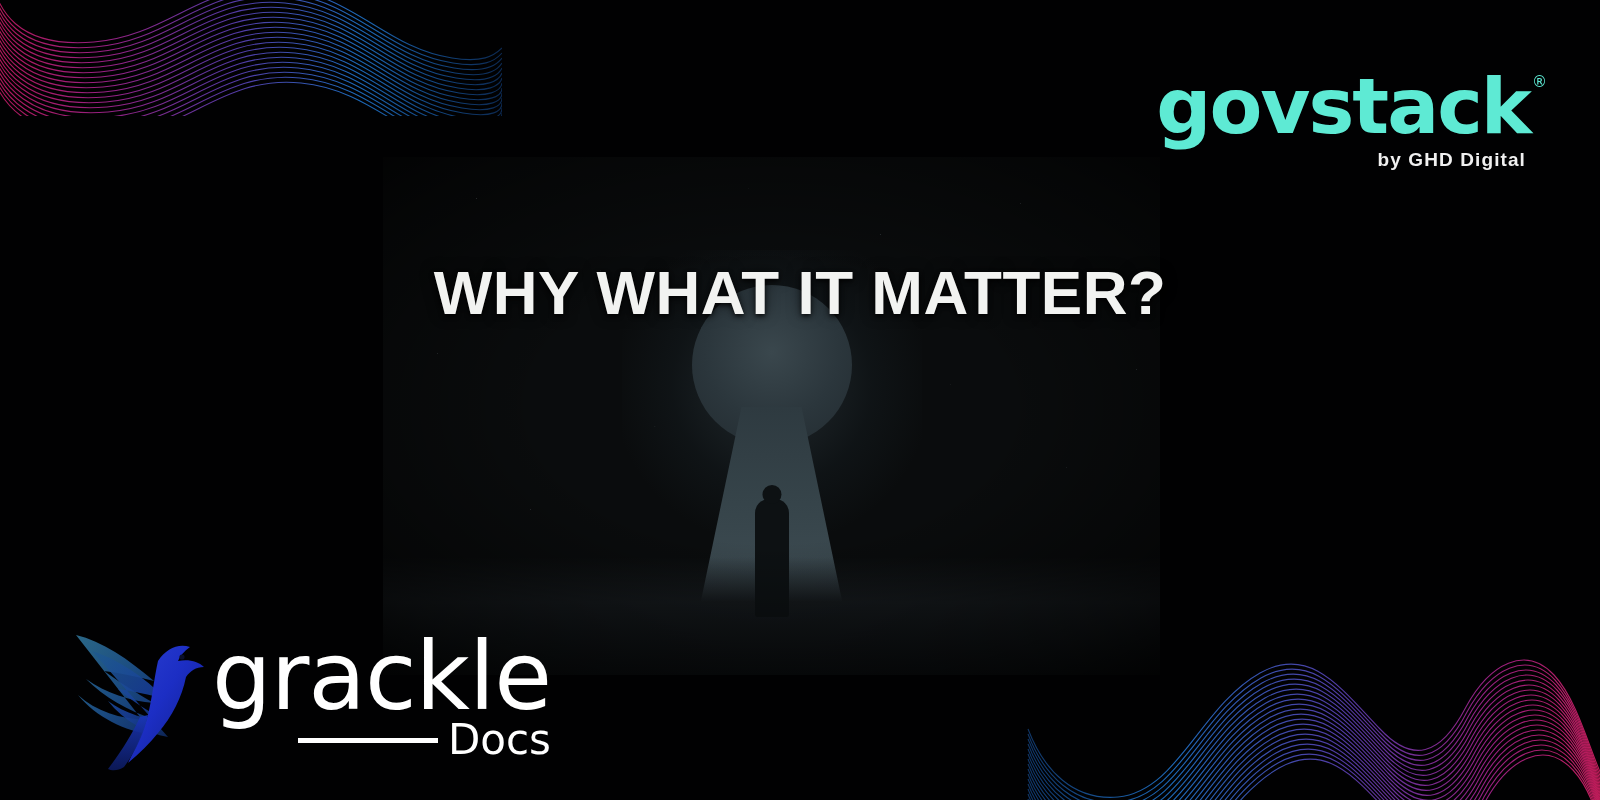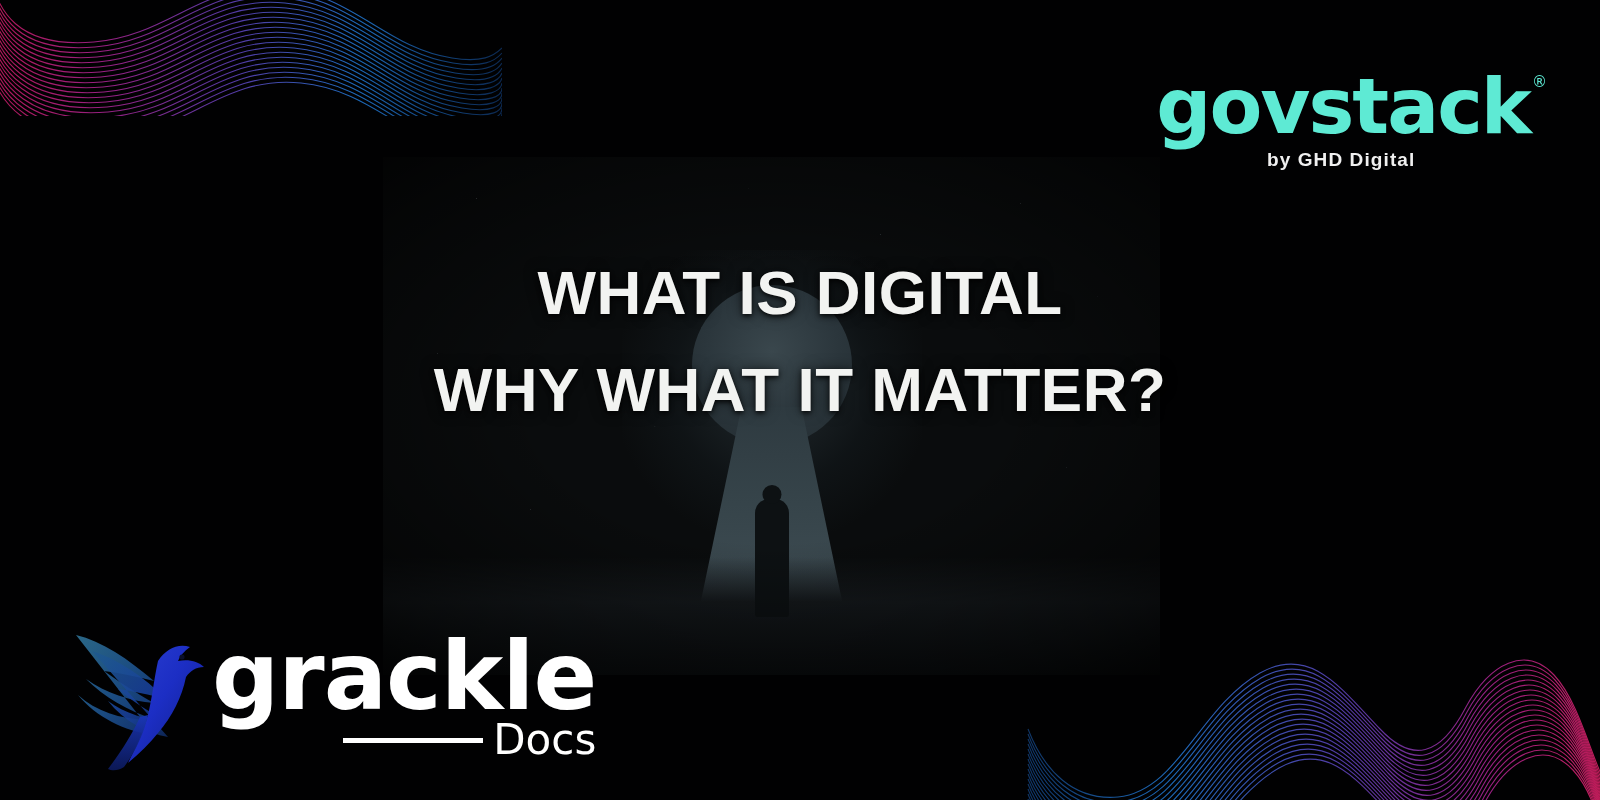--- a/index.html
+++ b/index.html
@@ -136,36 +136,35 @@
     letter-spacing:0;
   }
   .gs-tagline {
     margin-top:6px;
     margin-right:4px;
     font-family:"Liberation Sans", sans-serif;
     font-size:19px;
     font-weight:bold;
     letter-spacing:1.1px;
     color:#f0f0f0;
-    text-align:center;
   }
 
   
   #grackle-logo {
     position:absolute;
     left:62px; bottom:35px;
     display:flex;
     align-items:flex-end;
   }
   #grackle-bird { width:168px; height:150px; margin-bottom:-6px; }
   .gr-text { position:relative; margin-left:-18px; padding-bottom:4px; }
   .gr-word {
     display:block;
     font-family:"DejaVu Sans", sans-serif;
-    font-weight:bold;
+    font-weight:normal;
     font-size:94px;
     line-height:.82;
     letter-spacing:-1px;
     color:#ffffff;
   }
   .gr-sub-row {
     display:flex;
     align-items:center;
     justify-content:flex-end;
     margin-top:4px;
@@ -227,21 +226,20 @@
     <div class="panel-stars"></div>
     <div class="keyhole-glow"></div>
     <div class="keyhole-head"></div>
     <div class="keyhole-body"></div>
     <div class="panel-floor"></div>
     <div class="silhouette"></div>
     <div class="panel-vignette"></div>
   </div>
 
   <div id="headline">
-    <span class="hl-line">WHAT IS DIGITAL</span>
     <span class="hl-line">WHY WHAT IT MATTER?</span>
   </div>
 
   <div id="govstack-logo">
     <div class="gs-wordmark">
       <span>govstack</span>
       <span class="gs-reg">®</span>
     </div>
     <div class="gs-tagline">by GHD Digital</div>
   </div>

